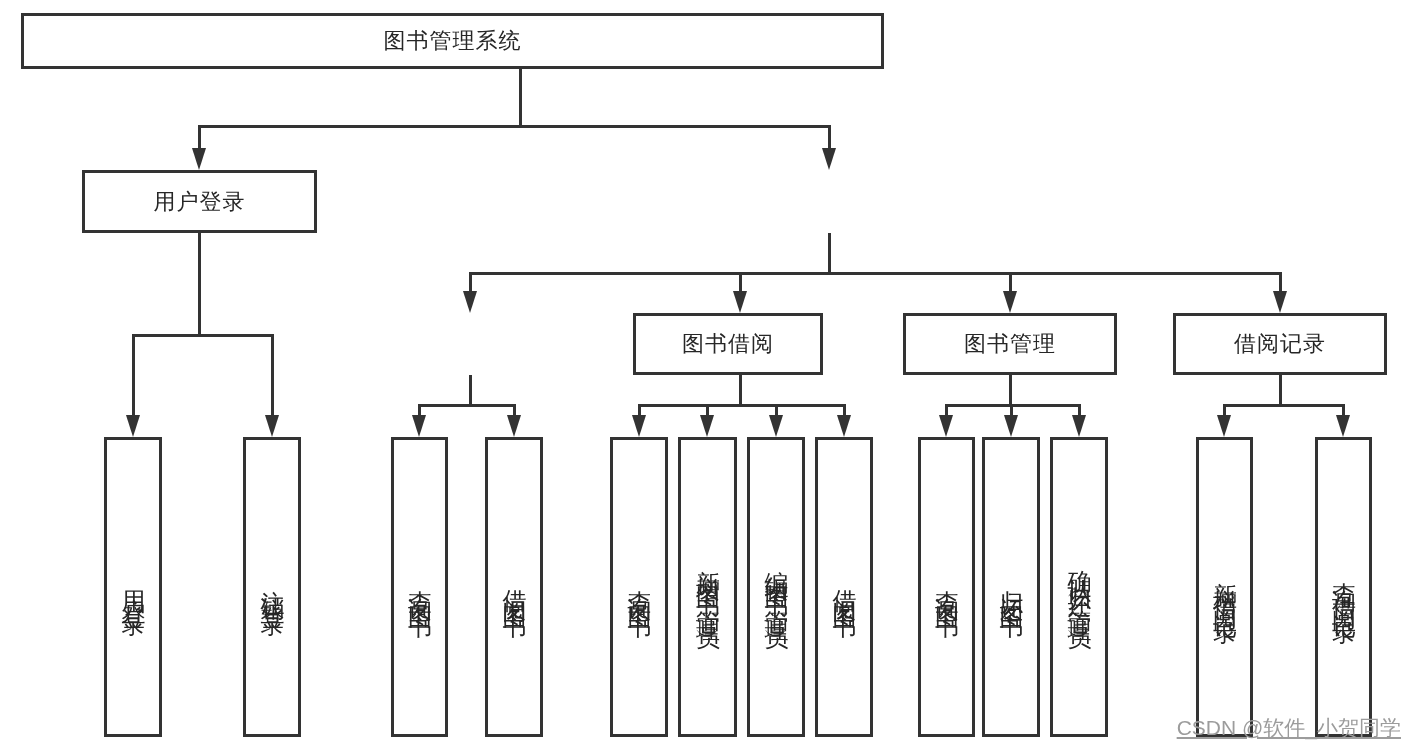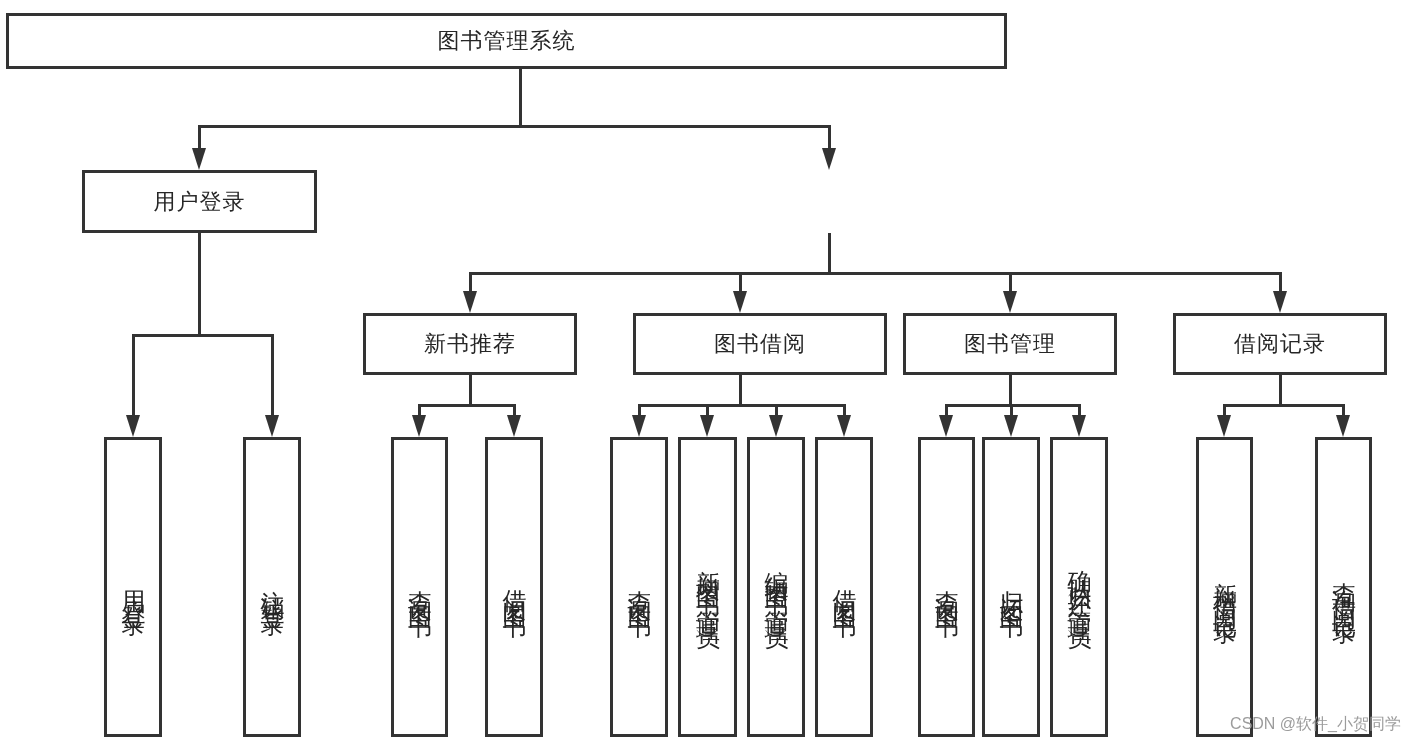--- a/index.html
+++ b/index.html
@@ -46,32 +46,33 @@
   .hline{position:absolute;height:3px;background:var(--line);}
   .arrow{
     position:absolute;width:0;height:0;
     border-left:7px solid transparent;
     border-right:7px solid transparent;
     border-top:22px solid var(--line);
   }
   .watermark{
     position:absolute;
     top:714px;right:4px;
-    font-size:16px;
+    font-size:21px;
     color:var(--watermark);
     z-index:20;
     letter-spacing:0px;
+    text-decoration:underline;
   }
 </style>
 </head>
 <body>
 
 <div id="canvas">
 
-  <div class="hbox" style="left:6px;top:13px;width:1001px;height:56px">
+  <div class="hbox" style="left:21px;top:13px;width:863px;height:56px">
     <span>图书管理系统</span>
   </div>
 
   <div class="vline" style="left:519px;top:69px;height:59px"></div>
   <div class="hline" style="left:198px;top:125px;width:633px"></div>
   <div class="vline" style="left:198px;top:125px;height:25px"></div>
   <div class="arrow" style="left:192px;top:148px"></div>
   <div class="vline" style="left:828px;top:125px;height:25px"></div>
   <div class="arrow" style="left:822px;top:148px"></div>
 
@@ -90,24 +91,21 @@
   <div class="hline" style="left:469px;top:272px;width:813px"></div>
   <div class="vline" style="left:469px;top:272px;height:21px"></div>
   <div class="arrow" style="left:463px;top:291px"></div>
   <div class="vline" style="left:739px;top:272px;height:21px"></div>
   <div class="arrow" style="left:733px;top:291px"></div>
   <div class="vline" style="left:1009px;top:272px;height:21px"></div>
   <div class="arrow" style="left:1003px;top:291px"></div>
   <div class="vline" style="left:1279px;top:272px;height:21px"></div>
   <div class="arrow" style="left:1273px;top:291px"></div>
 
-  <div class="hbox" style="left:363px;top:313px;width:214px;height:62px">
-    <span>新书推荐</span>
-  </div>
-  <div class="hbox" style="left:633px;top:313px;width:254px;height:62px">
+  <div class="hbox" style="left:633px;top:313px;width:190px;height:62px">
     <span>图书借阅</span>
   </div>
   <div class="hbox" style="left:903px;top:313px;width:214px;height:62px">
     <span>图书管理</span>
   </div>
   <div class="hbox" style="left:1173px;top:313px;width:214px;height:62px">
     <span>借阅记录</span>
   </div>
 
   <div class="vline" style="left:469px;top:375px;height:32px"></div>

